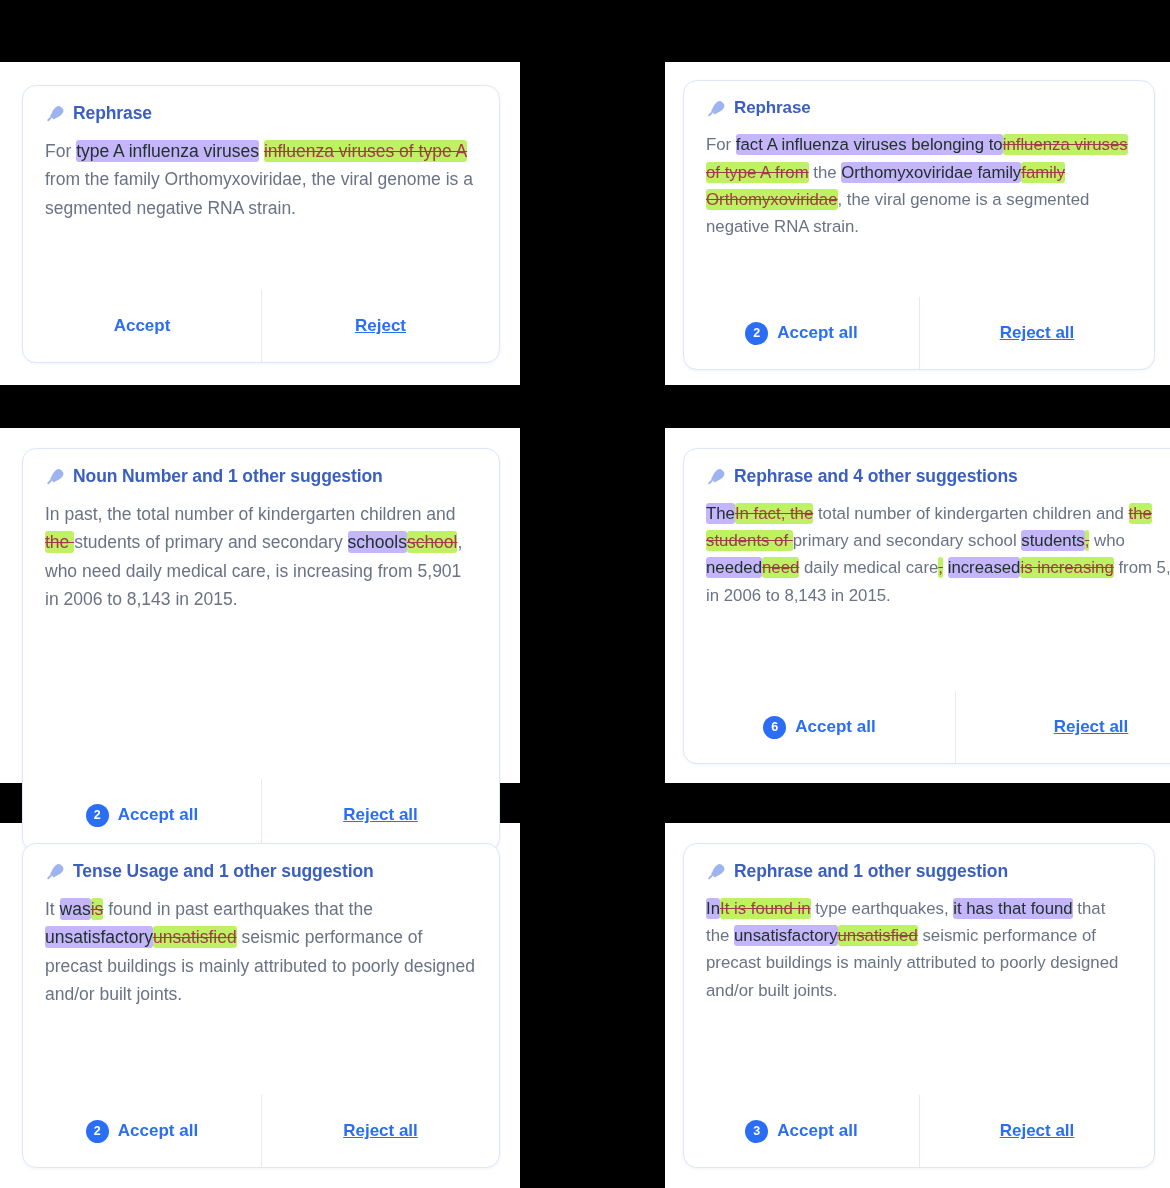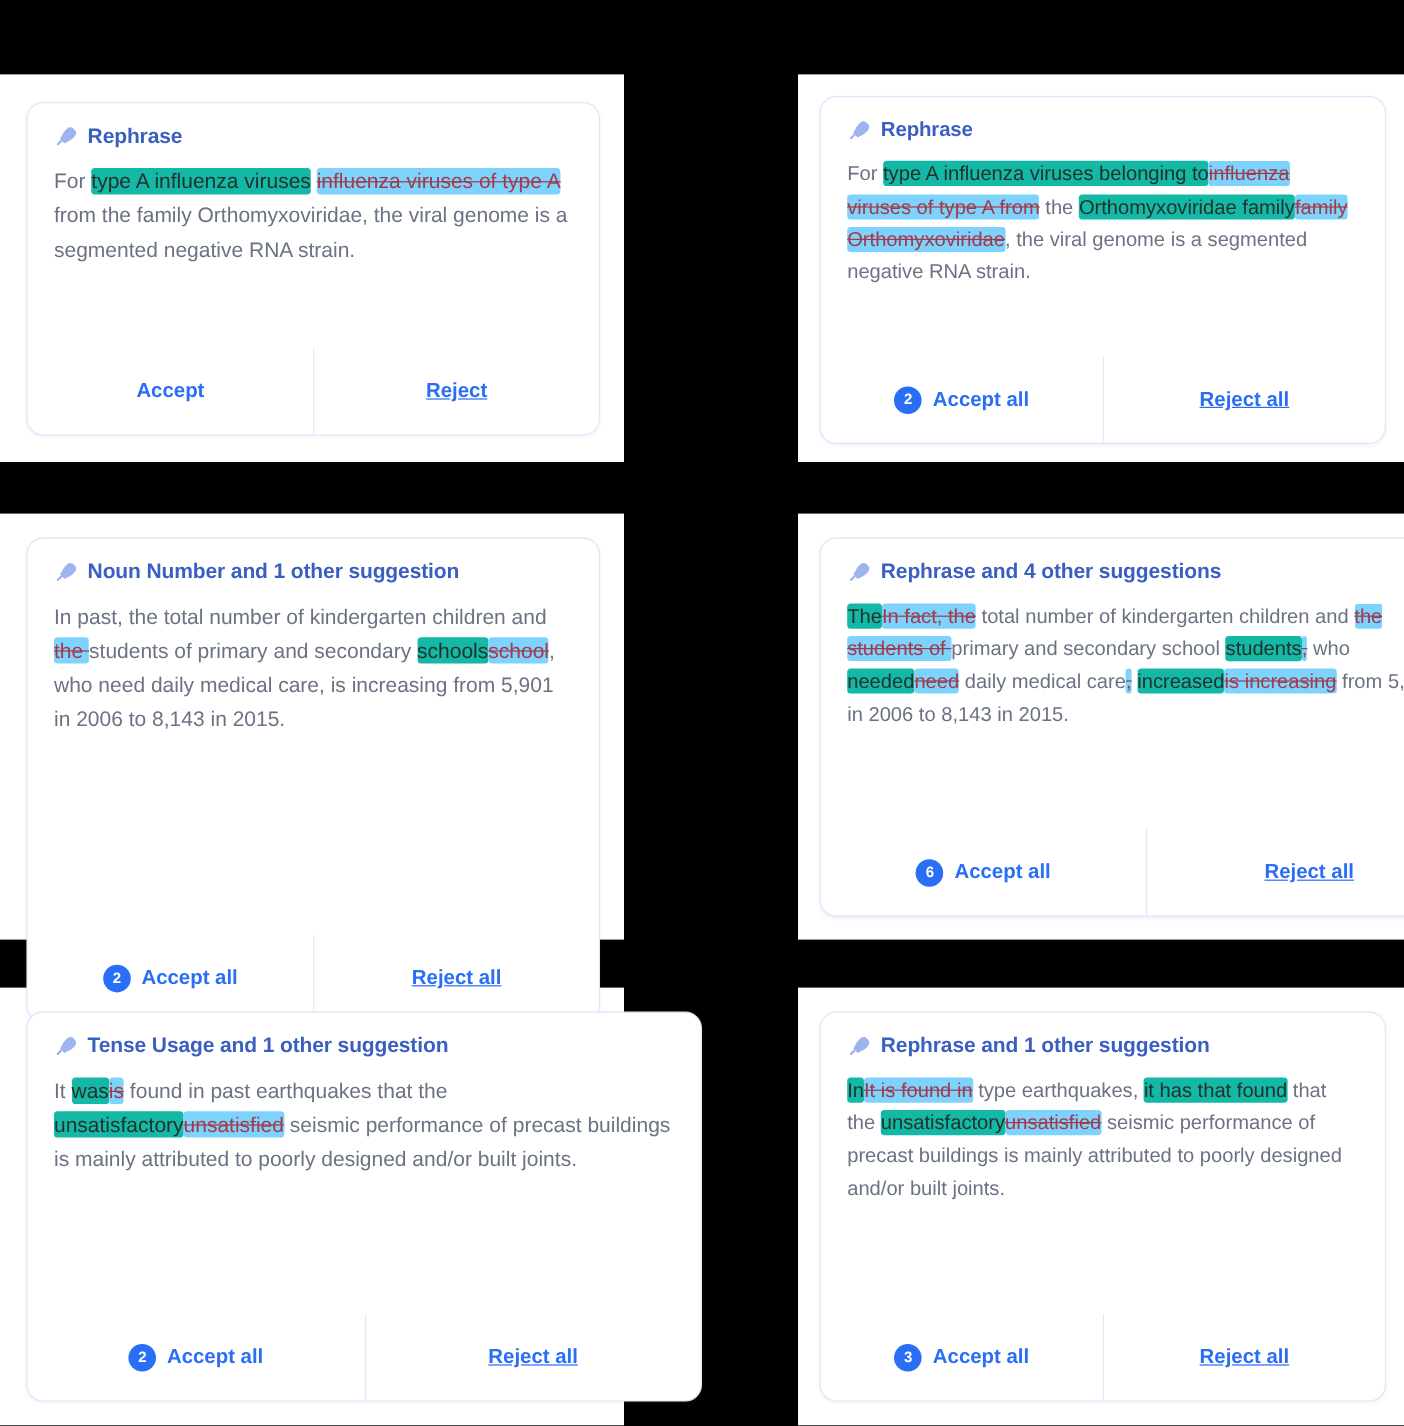--- a/index.html
+++ b/index.html
@@ -37,21 +37,21 @@
     box-shadow: 0 1px 3px rgba(120,140,200,0.10);
     box-sizing: border-box;
     display: flex;
     flex-direction: column;
   }
 
   .card.c-r1c1 { left: 22px;  top: 85px;  width: 478px; height: 278px; }
   .card.c-r1c2 { left: 683px; top: 80px;  width: 472px; height: 290px; }
   .card.c-r2c1 { left: 22px;  top: 448px; width: 478px; height: 404px; }
   .card.c-r2c2 { left: 683px; top: 448px; width: 544px; height: 316px; }
-  .card.c-r3c1 { left: 22px;  top: 843px; width: 563px; height: 325px; }
+  .card.c-r3c1 { left: 22px;  top: 843px; width: 478px; height: 325px; }
   .card.c-r3c2 { left: 683px; top: 843px; width: 472px; height: 325px; }
 
   
   .card-header {
     display: flex;
     align-items: center;
     gap: 9px;
     padding: 17px 22px 0 22px;
   }
   .feather-icon {
@@ -76,29 +76,29 @@
     font-size: 17.5px;
     line-height: 1.62;
     color: #6a7284;
     flex: 1 1 auto;
   }
   .card.c-r1c2 .card-body,
   .card.c-r2c2 .card-body,
   .card.c-r3c2 .card-body { font-size: 16.8px; }
 
   .ins {
-    background: #14b8a6;
+    background: #c4b5fd;
     color: #22322a;
     border-radius: 3px;
     padding: 1px 0;
     box-decoration-break: clone;
     -webkit-box-decoration-break: clone;
   }
   .del {
-    background: #7dd3fc;
+    background: #bef264;
     color: #a33a4c;
     text-decoration: line-through;
     text-decoration-color: #a33a4c;
     border-radius: 3px;
     padding: 1px 0;
     box-decoration-break: clone;
     -webkit-box-decoration-break: clone;
   }
 
   
@@ -174,21 +174,21 @@
 <div class="card c-r1c2">
     <div class="card-header">
       <span style="display: flex;">
         <svg class="feather-icon" viewBox="0 0 24 24" fill="none" aria-hidden="true">
           <path d="M20.2 3.8c-1.6-1.6-4.3-1.5-6.6 0.4C11.3 6.1 9.9 8.4 8.8 10.6c-0.9 1.8-1.6 3.3-2.4 4.3l4.7 4.7c1-0.8 2.5-1.5 4.3-2.4 2.2-1.1 4.5-2.5 6.4-4.8 1.9-2.3 2-5 0.4-6.6z" fill="#9db4f0"></path>
           <path d="M7.3 15.6 3.2 19.7c-0.45 0.45-0.45 1.2 0 1.65 0.45 0.45 1.2 0.45 1.65 0l4.1-4.1z" fill="#9db4f0"></path>
         </svg>
       </span>
       <div class="card-title">Rephrase</div>
     </div>
-    <div class="card-body"><span>For </span><span class="ins">type A influenza viruses belonging to</span><span class="del">influenza viruses of type A from</span><span> the </span><span class="ins">Orthomyxoviridae family</span><span class="del">family Orthomyxoviridae</span><span>, the viral genome is a segmented negative RNA strain.</span></div>
+    <div class="card-body"><span>For </span><span class="ins">fact A influenza viruses belonging to</span><span class="del">influenza viruses of type A from</span><span> the </span><span class="ins">Orthomyxoviridae family</span><span class="del">family Orthomyxoviridae</span><span>, the viral genome is a segmented negative RNA strain.</span></div>
     <div class="card-actions">
       <button class="action-btn">
         <span class="count-badge">2</span>
         <span>Accept all</span>
       </button>
       <button class="action-btn with-divider">
         <span>Reject all</span>
       </button>
     </div>
   </div>

